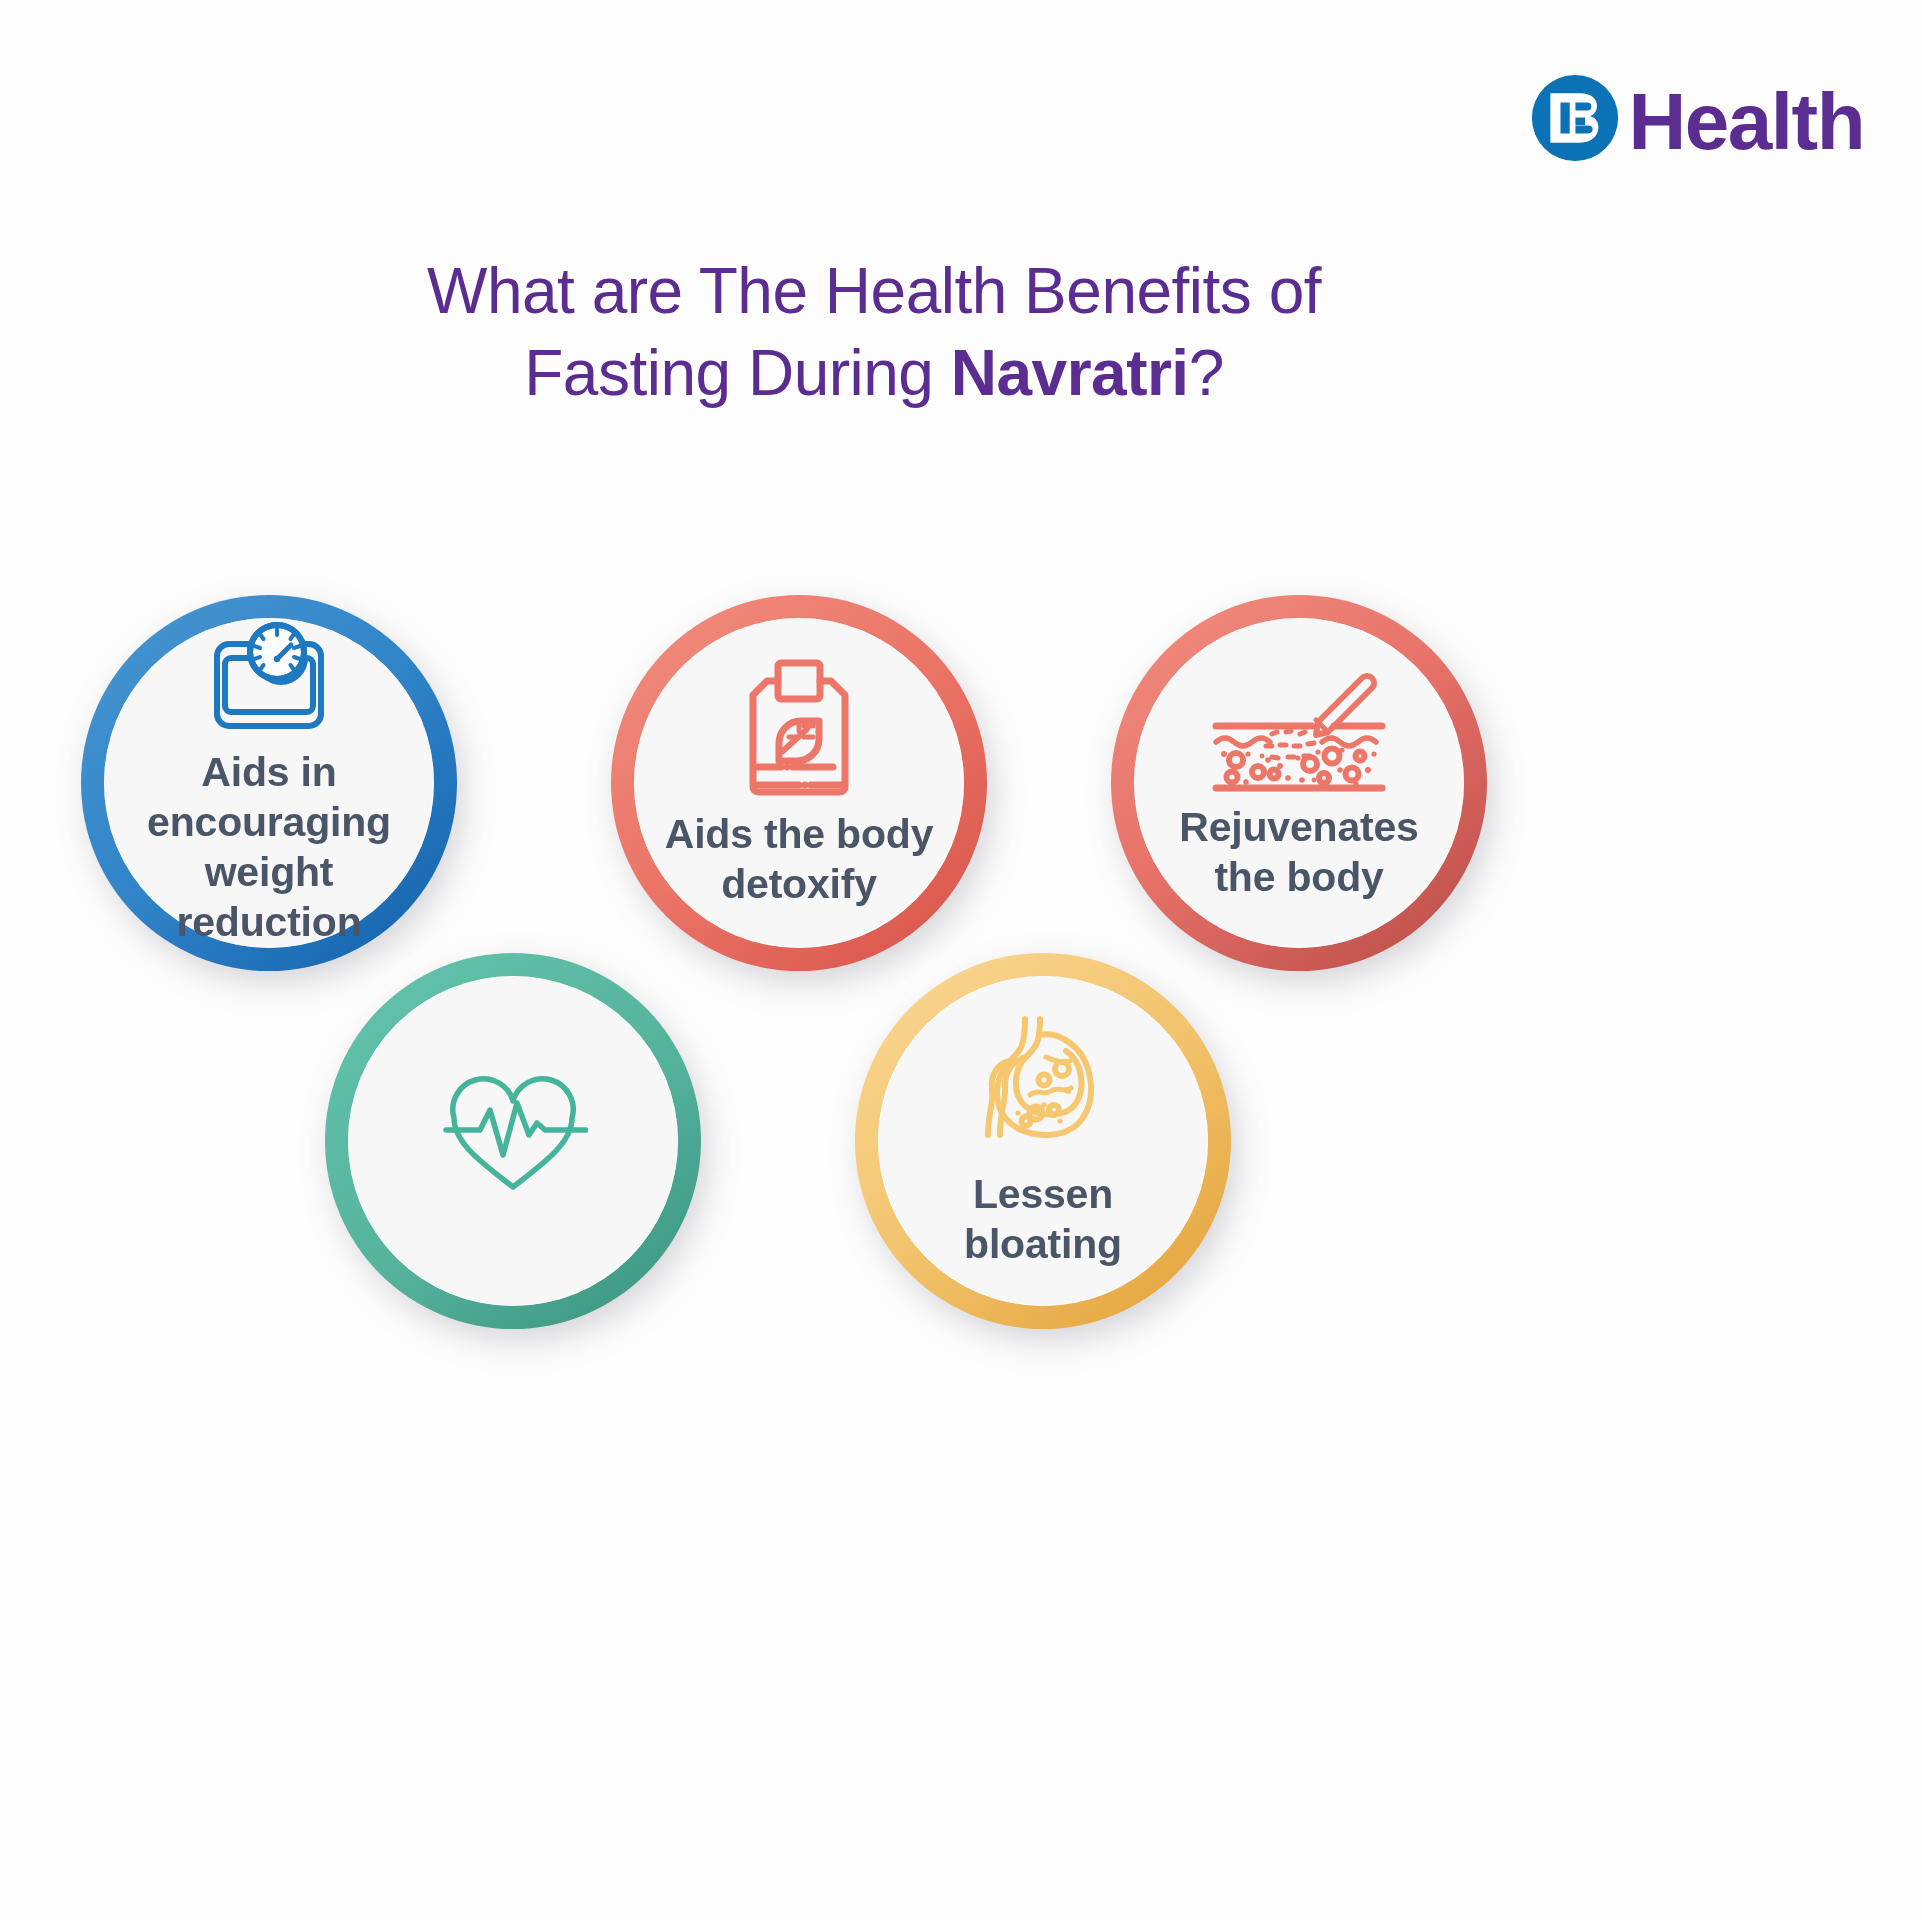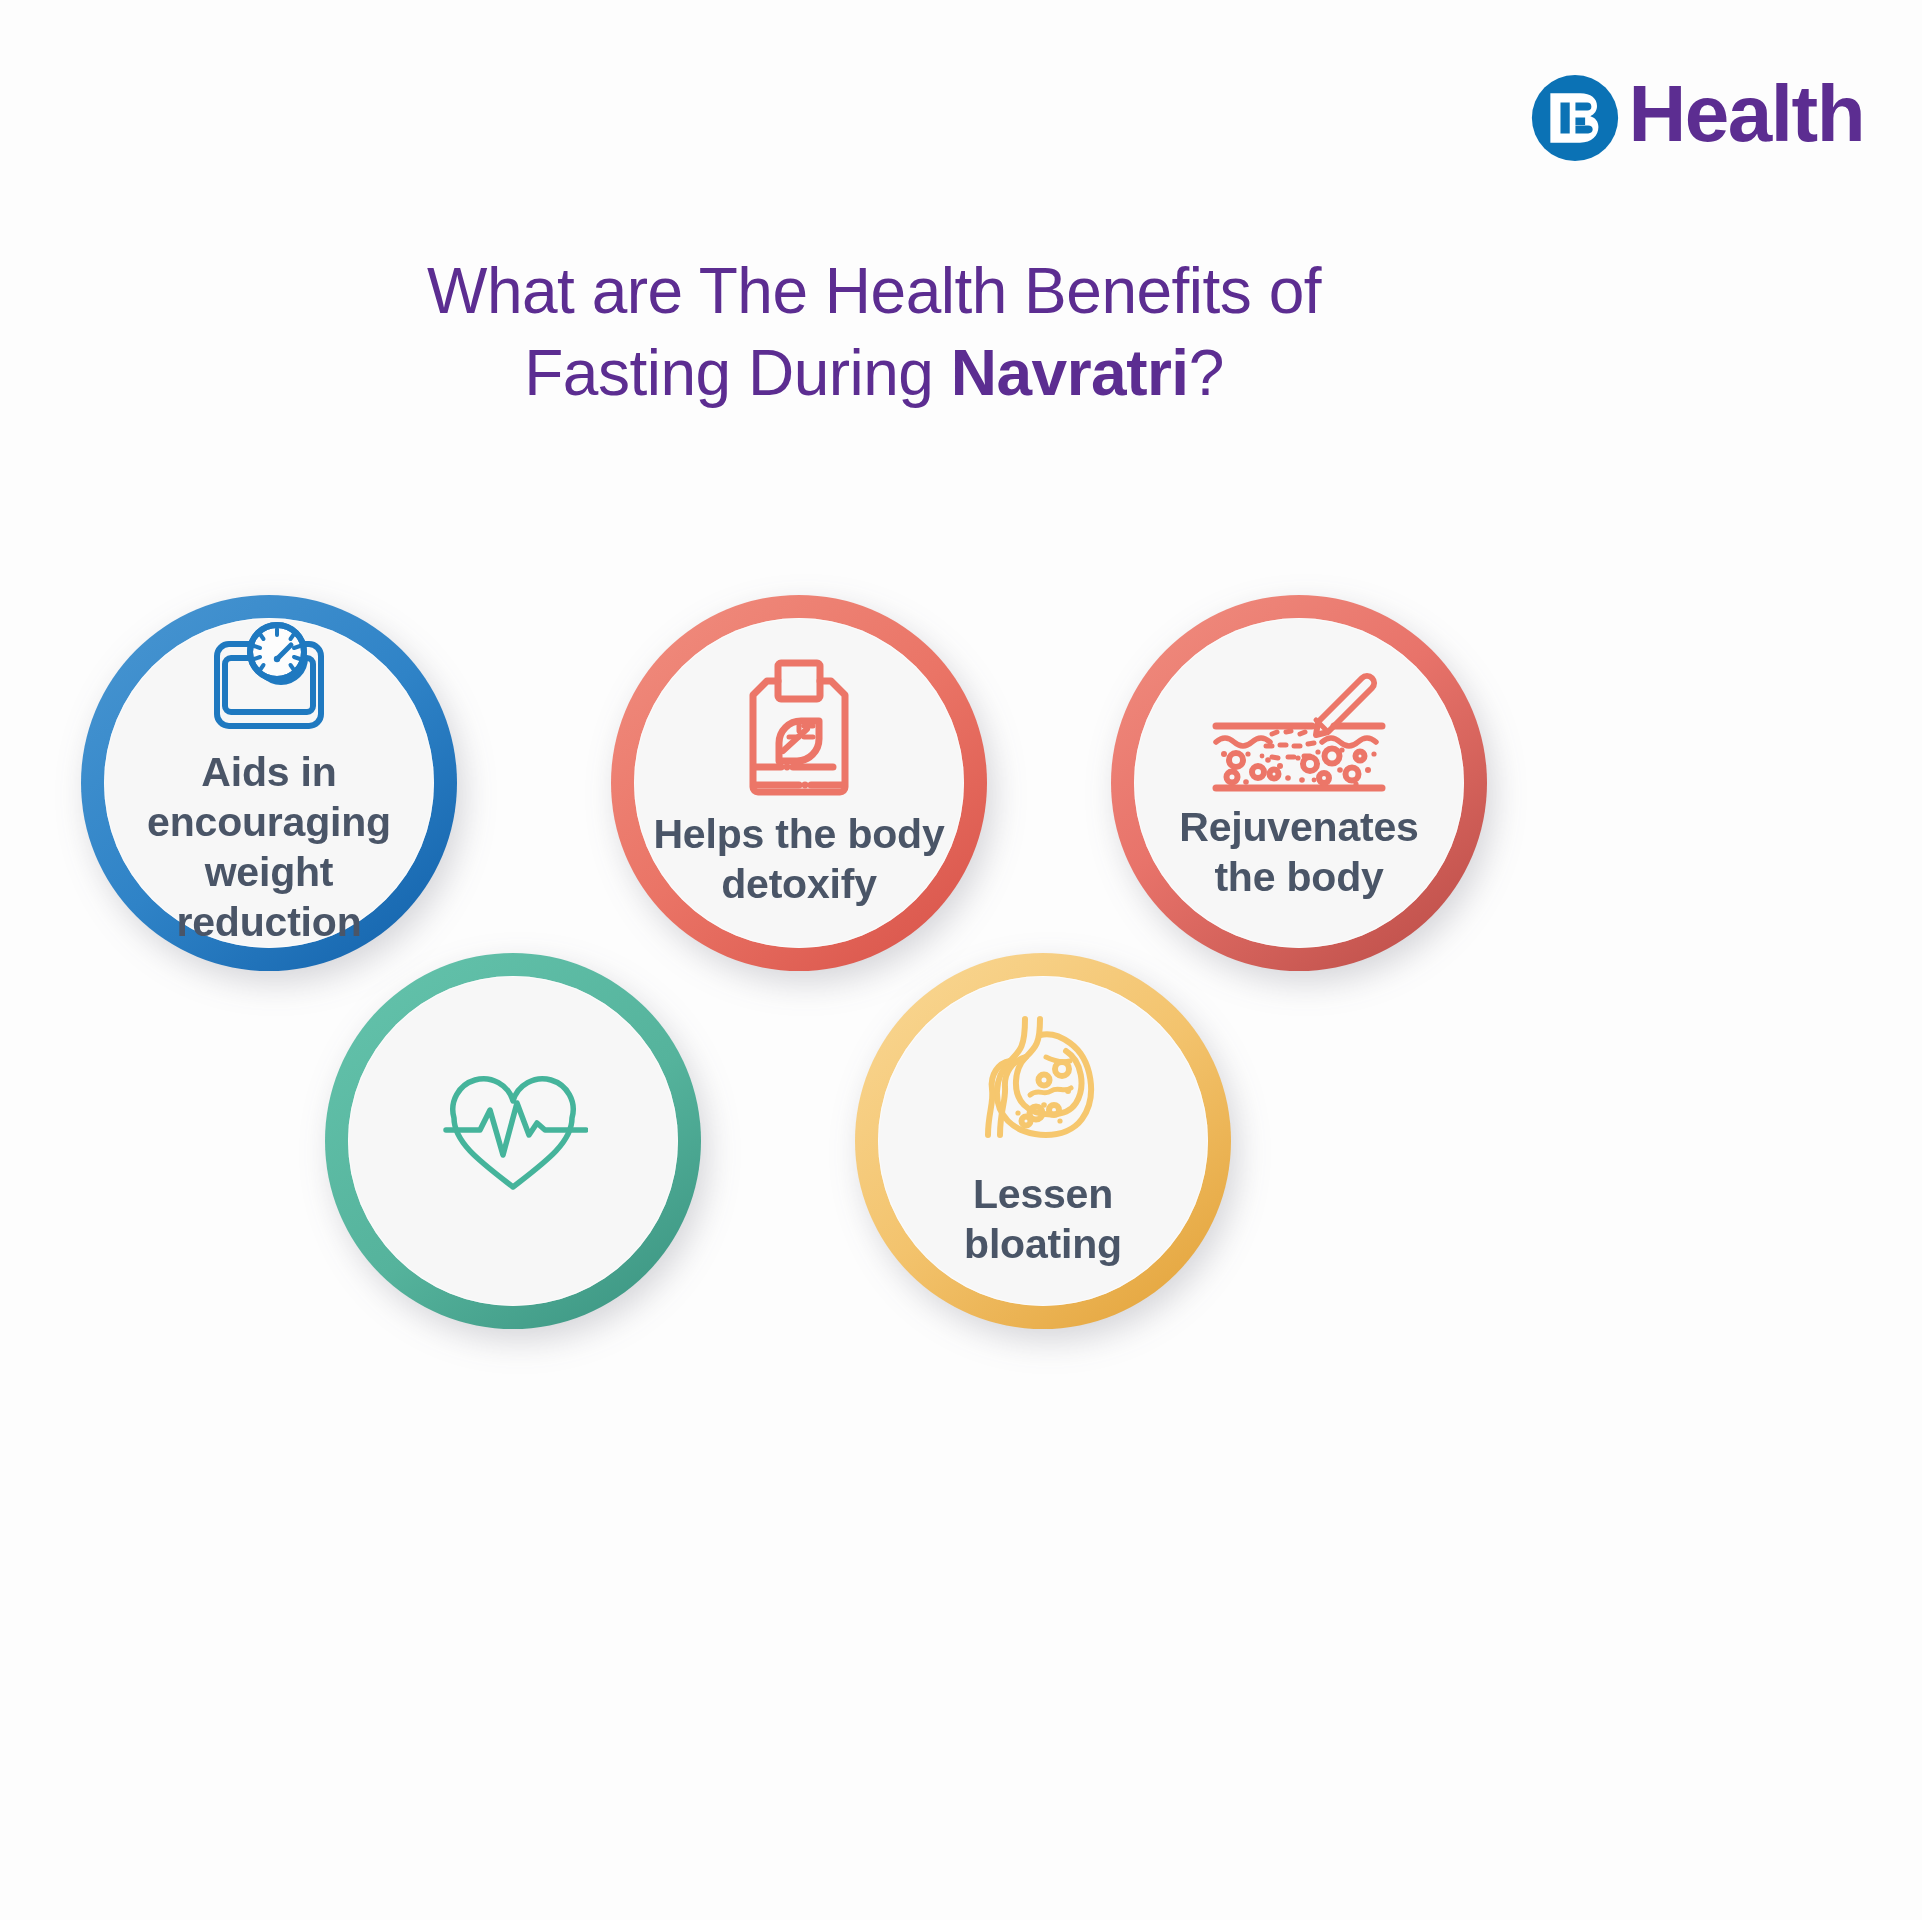--- a/index.html
+++ b/index.html
@@ -15,21 +15,21 @@
     font-family: "Liberation Sans", sans-serif;
     background: #fdfdfd;
   }
 
   
   .logo {
     position: absolute;
     top: 74px;
     right: 58px;
     display: flex;
-    align-items: flex-start;
+    align-items: flex-end;
     gap: 10px;
   }
   .logo-mark {
     width: 88px;
     height: 88px;
     flex: 0 0 88px;
   }
   .logo-word {
     font-size: 80px;
     font-weight: 700;
@@ -233,21 +233,21 @@
         <rect x="37" y="6" width="42" height="36" rx="3"></rect>
         <path d="M37 24 H26 L12 38 v92 a5 5 0 0 0 5 5 h82 a5 5 0 0 0 5 -5 V38 L90 24 H79"></path>
         <path d="M38 86 a22 22 0 0 1 22 -22 h18 v18 a22 22 0 0 1 -22 22 h-18 z"></path>
         <path d="M42 94 l24 -22" stroke-width="6"></path>
         <path d="M58 74 v-9 M58 80 h-10 M63 69 h9 M63 80 h9" stroke-width="5"></path>
         <path d="M14 110 h26 M52 110 h40" stroke-width="7"></path>
         <circle cx="46" cy="110" r="3.4" fill="#ec7668" stroke="none"></circle>
         <path d="M14 128 h44 M70 128 h32" stroke-width="7"></path>
         <circle cx="64" cy="128" r="3.4" fill="#ec7668" stroke="none"></circle>
       </svg>
-      <div class="label">Helps the body
+      <div class="label">Aids the body
 detoxify</div>
     </div>
   </div>
 
   <div class="node" id="node-skin">
     <div class="ring">
       <svg class="disc" viewBox="0 0 382 382">
         <defs>
           <linearGradient id="gs" x1="0.1" y1="0" x2="0.85" y2="1">
             <stop offset="0%" stop-color="#f08c7e"></stop>

